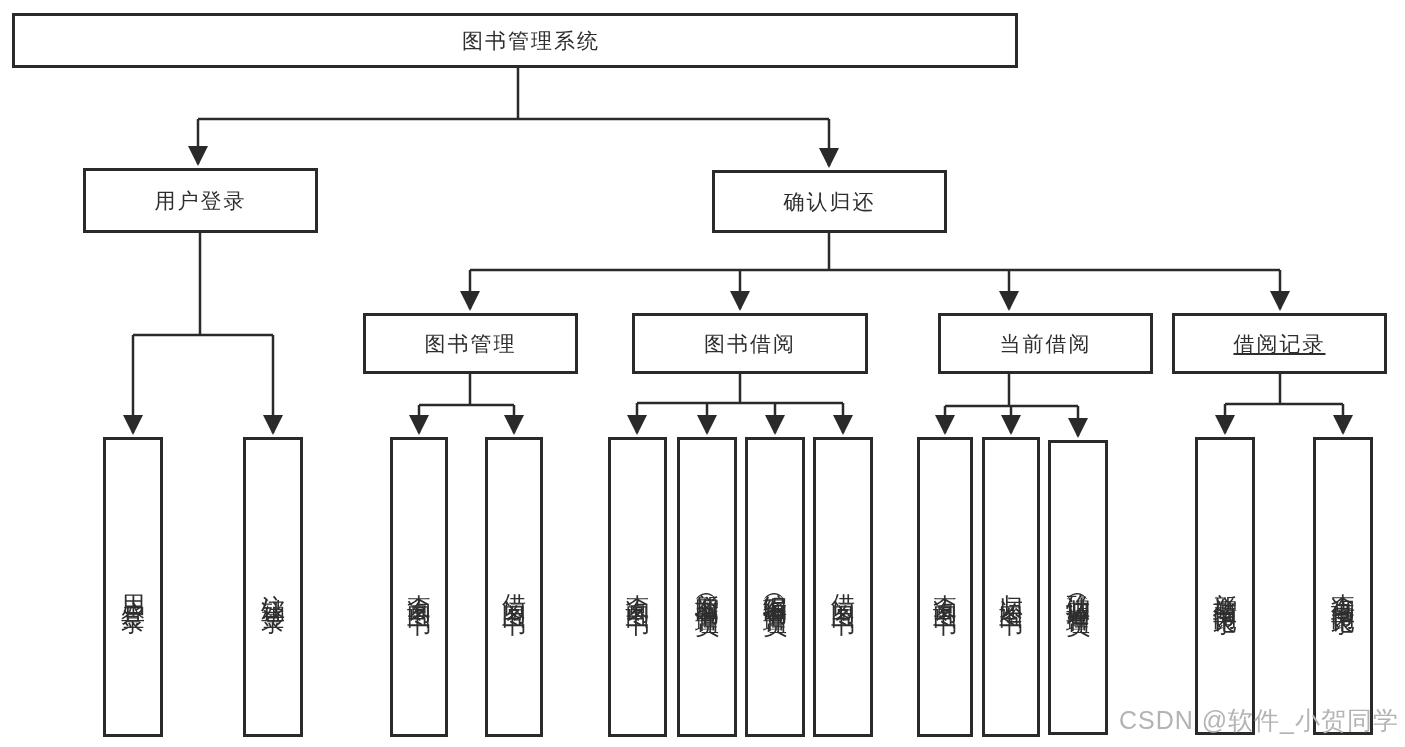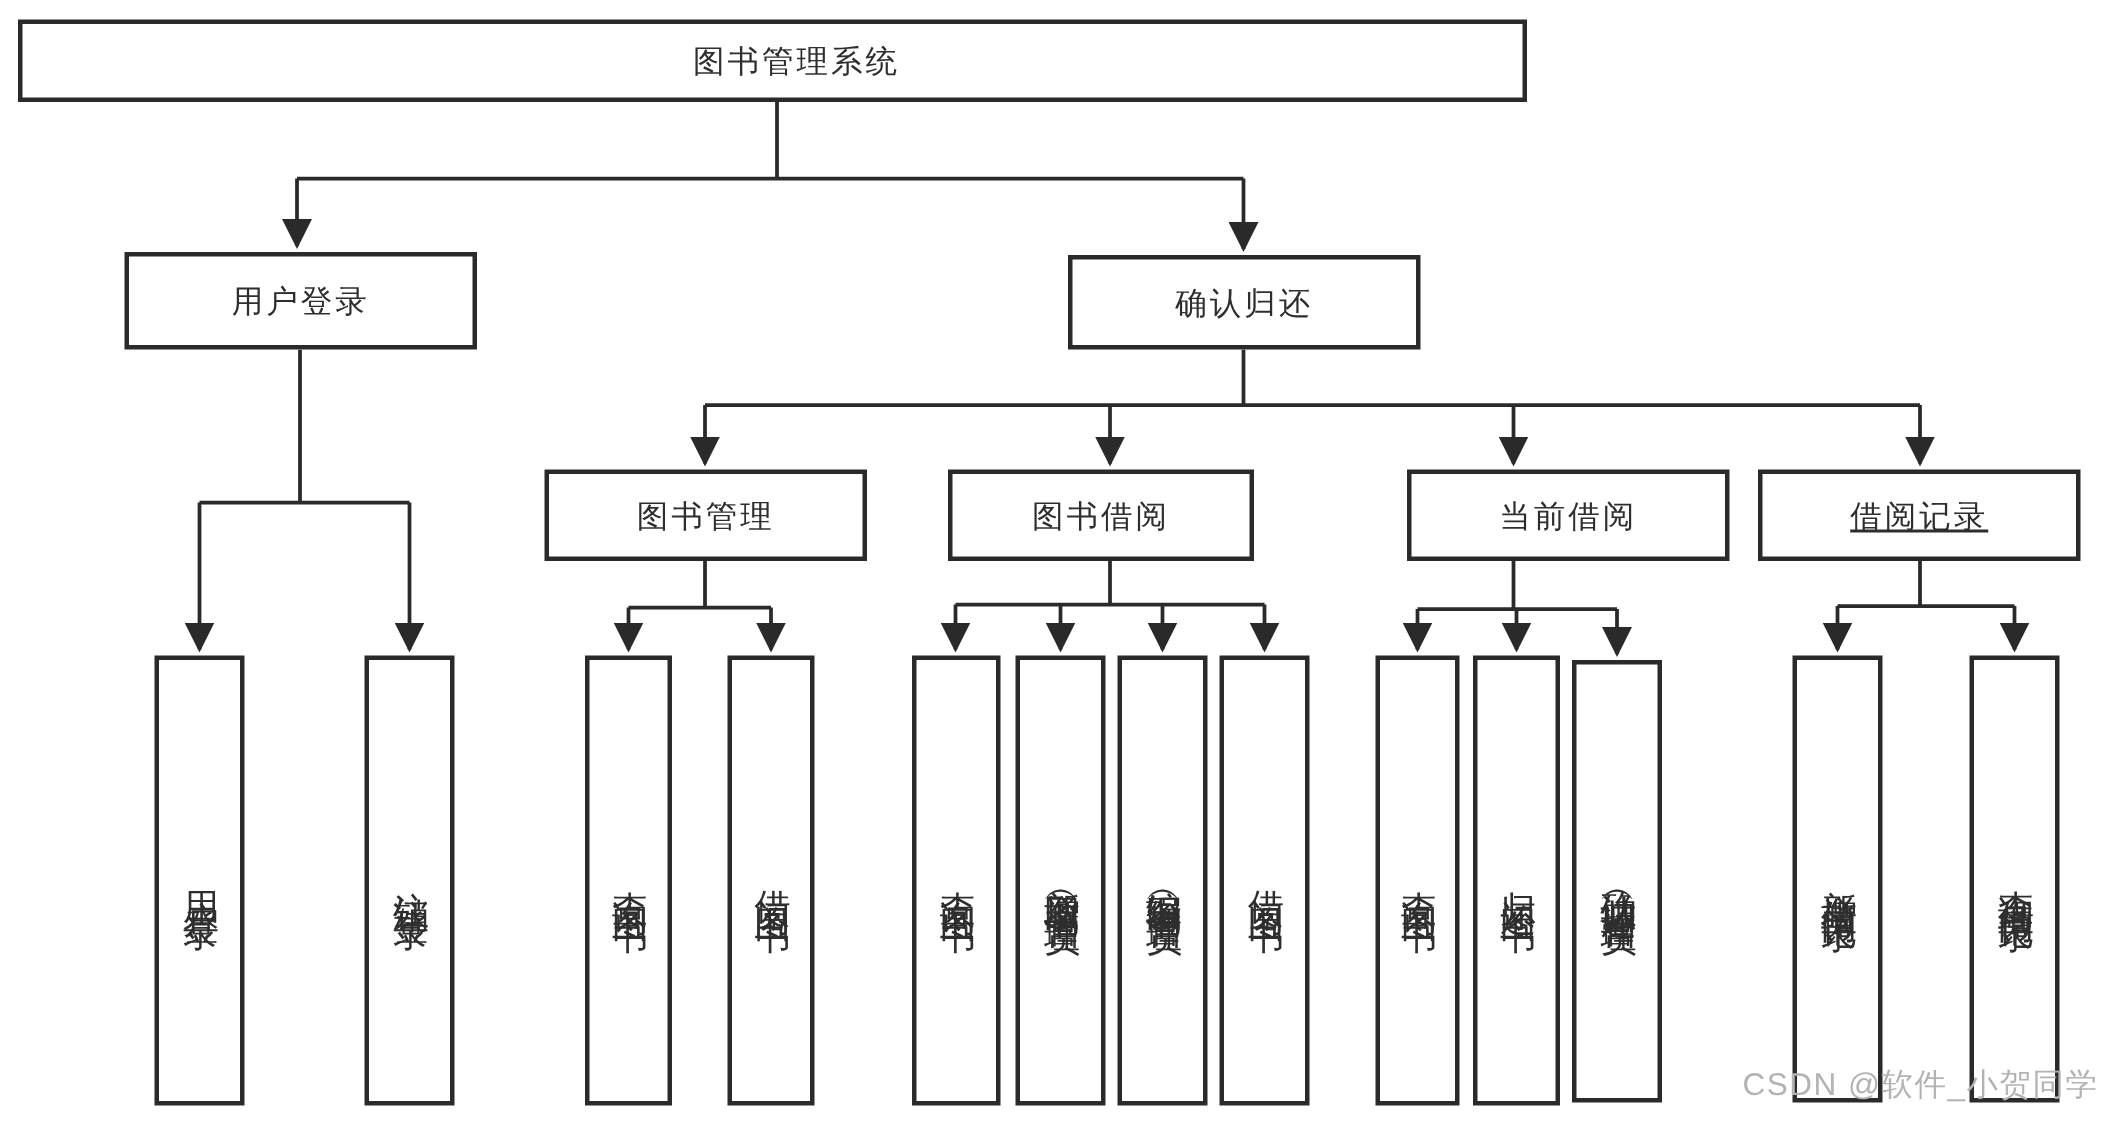--- a/index.html
+++ b/index.html
@@ -47,21 +47,21 @@
   .box.v {
     writing-mode: vertical-rl;
     font-size: 24px;
     letter-spacing: 6px;
     line-height: 1;
   }
   .watermark {
     position: absolute;
     right: 6px;
     bottom: 10px;
-    font-size: 21px;
+    font-size: 25px;
     letter-spacing: 1px;
     color: #b3b3b3;
     white-space: nowrap;
   }
 </style>
 </head>
 <body>
 
 <div id="stage">
 
@@ -114,21 +114,21 @@
       <line x1="1343" y1="404" x2="1343" y2="433" marker-end="url(#arrow)"></line>
     </g>
   </svg>
 
   <div class="box h root" style="left:12px; top:13px; width:1006px; height:55px;">图书管理系统</div>
 
   <div class="box h" style="left:83px; top:168px; width:235px; height:65px;">用户登录</div>
   <div class="box h" style="left:712px; top:170px; width:235px; height:63px;">确认归还</div>
 
   <div class="box h" style="left:363px; top:313px; width:215px; height:61px;">图书管理</div>
-  <div class="box h" style="left:632px; top:313px; width:204px; height:61px;">图书借阅</div>
+  <div class="box h" style="left:632px; top:313px; width:236px; height:61px;">图书借阅</div>
   <div class="box h" style="left:902px; top:313px; width:215px; height:61px;margin-left:36px;">当前借阅</div>
   <div class="box h" style="left:1172px; top:313px; width:215px; height:61px;text-decoration:underline;">借阅记录</div>
 
   <div class="box v" style="left:103px; top:437px; width:60px; height:300px;">用户登录</div>
   <div class="box v" style="left:243px; top:437px; width:60px; height:300px;">注销登录</div>
 
   <div class="box v" style="left:390px; top:437px; width:58px; height:300px;">查询图书</div>
   <div class="box v" style="left:485px; top:437px; width:58px; height:300px;">借阅图书</div>
 
   <div class="box v" style="left:608px; top:437px; width:59px; height:300px;">查询图书</div>

